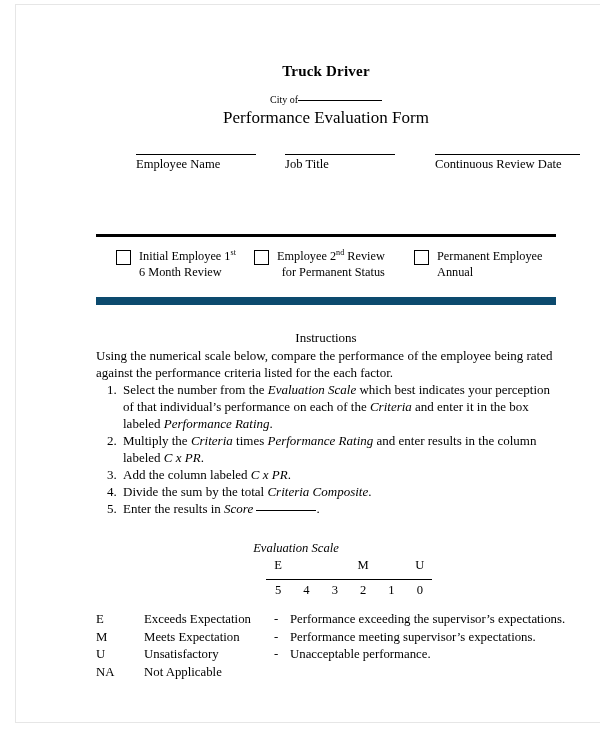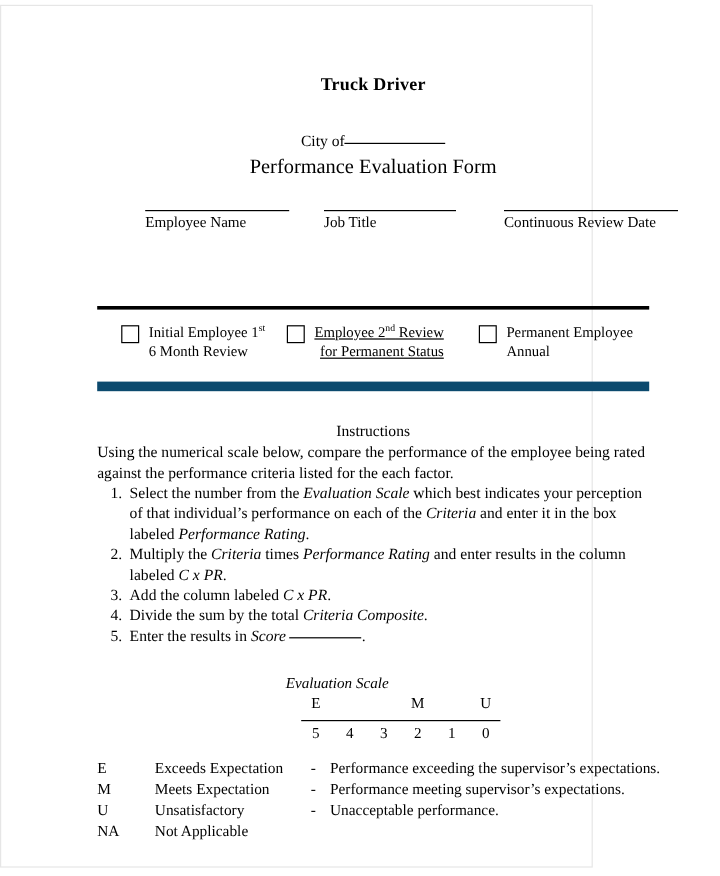--- a/index.html
+++ b/index.html
@@ -10,23 +10,23 @@
   body {
     width: 600px;
     height: 730px;
     font-family: "Liberation Serif", "DejaVu Serif", serif;
     color: #000000;
     overflow: hidden;
   }
 
   .page {
     position: absolute;
-    left: 0;
+    left: 15px;
     top: 4px;
-    width: 494px;
+    width: 586px;
     height: 719px;
     background: #ffffff;
     border: 1px solid #e6e6e6;
     box-sizing: border-box;
   }
 
   .content {
     position: absolute;
     left: 80px;
     top: 0;
@@ -37,22 +37,22 @@
   .doc-title {
     text-align: center;
     font-weight: bold;
     font-size: 15px;
     margin-top: 58px;
     letter-spacing: .2px;
   }
 
   .cityline {
     text-align: center;
-    font-size: 13px;
-    margin-top: 30px;
+    font-size: 10px;
+    margin-top: 14px;
     white-space: nowrap;
   }
   .blank-rule {
     display: inline-block;
     border-bottom: 1.3px solid #000;
     vertical-align: 2px;
   }
   .blank-city { width: 84px; }
   .blank-score { width: 60px; }
 
@@ -110,21 +110,21 @@
     flex: 0 0 auto;
     margin-top: 1px;
     background: #fff;
   }
   .cblabel {
     font-size: 12.3px;
     line-height: 1.28;
     margin-left: 8px;
     white-space: nowrap;
   }
-  .cblabel.ralign { text-align: right; text-decoration: underline; }
+  .cblabel.ralign { text-align: right; }
   .cbg-1 { left: 20px; }
   .cbg-2 { left: 158px; }
   .cbg-3 { left: 318px; }
   sup { font-size: .66em; vertical-align: super; line-height: 0; }
 
   
   .instr-head {
     text-align: center;
     font-size: 13px;
     margin-top: 25px;

